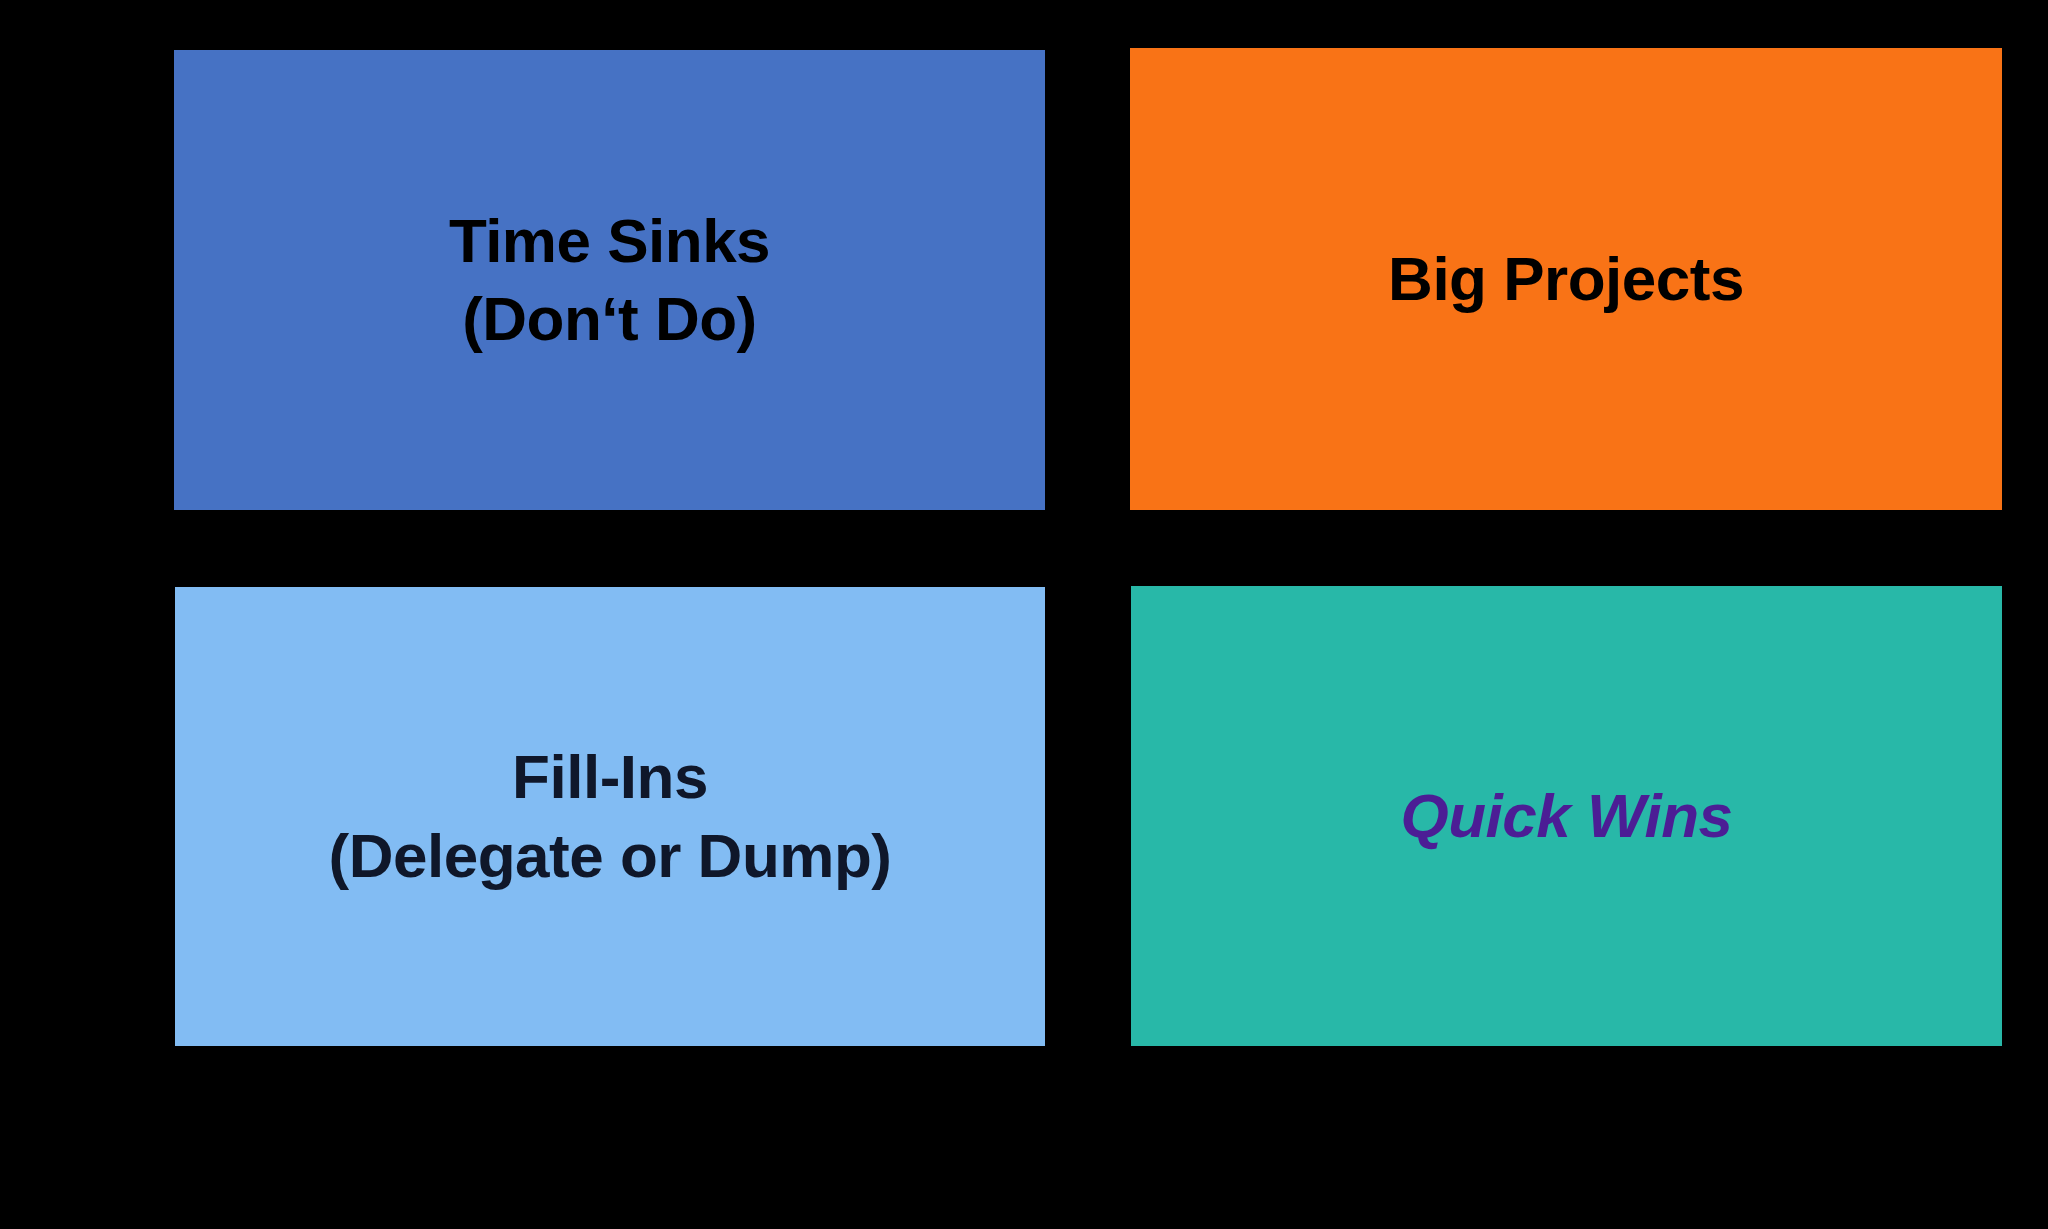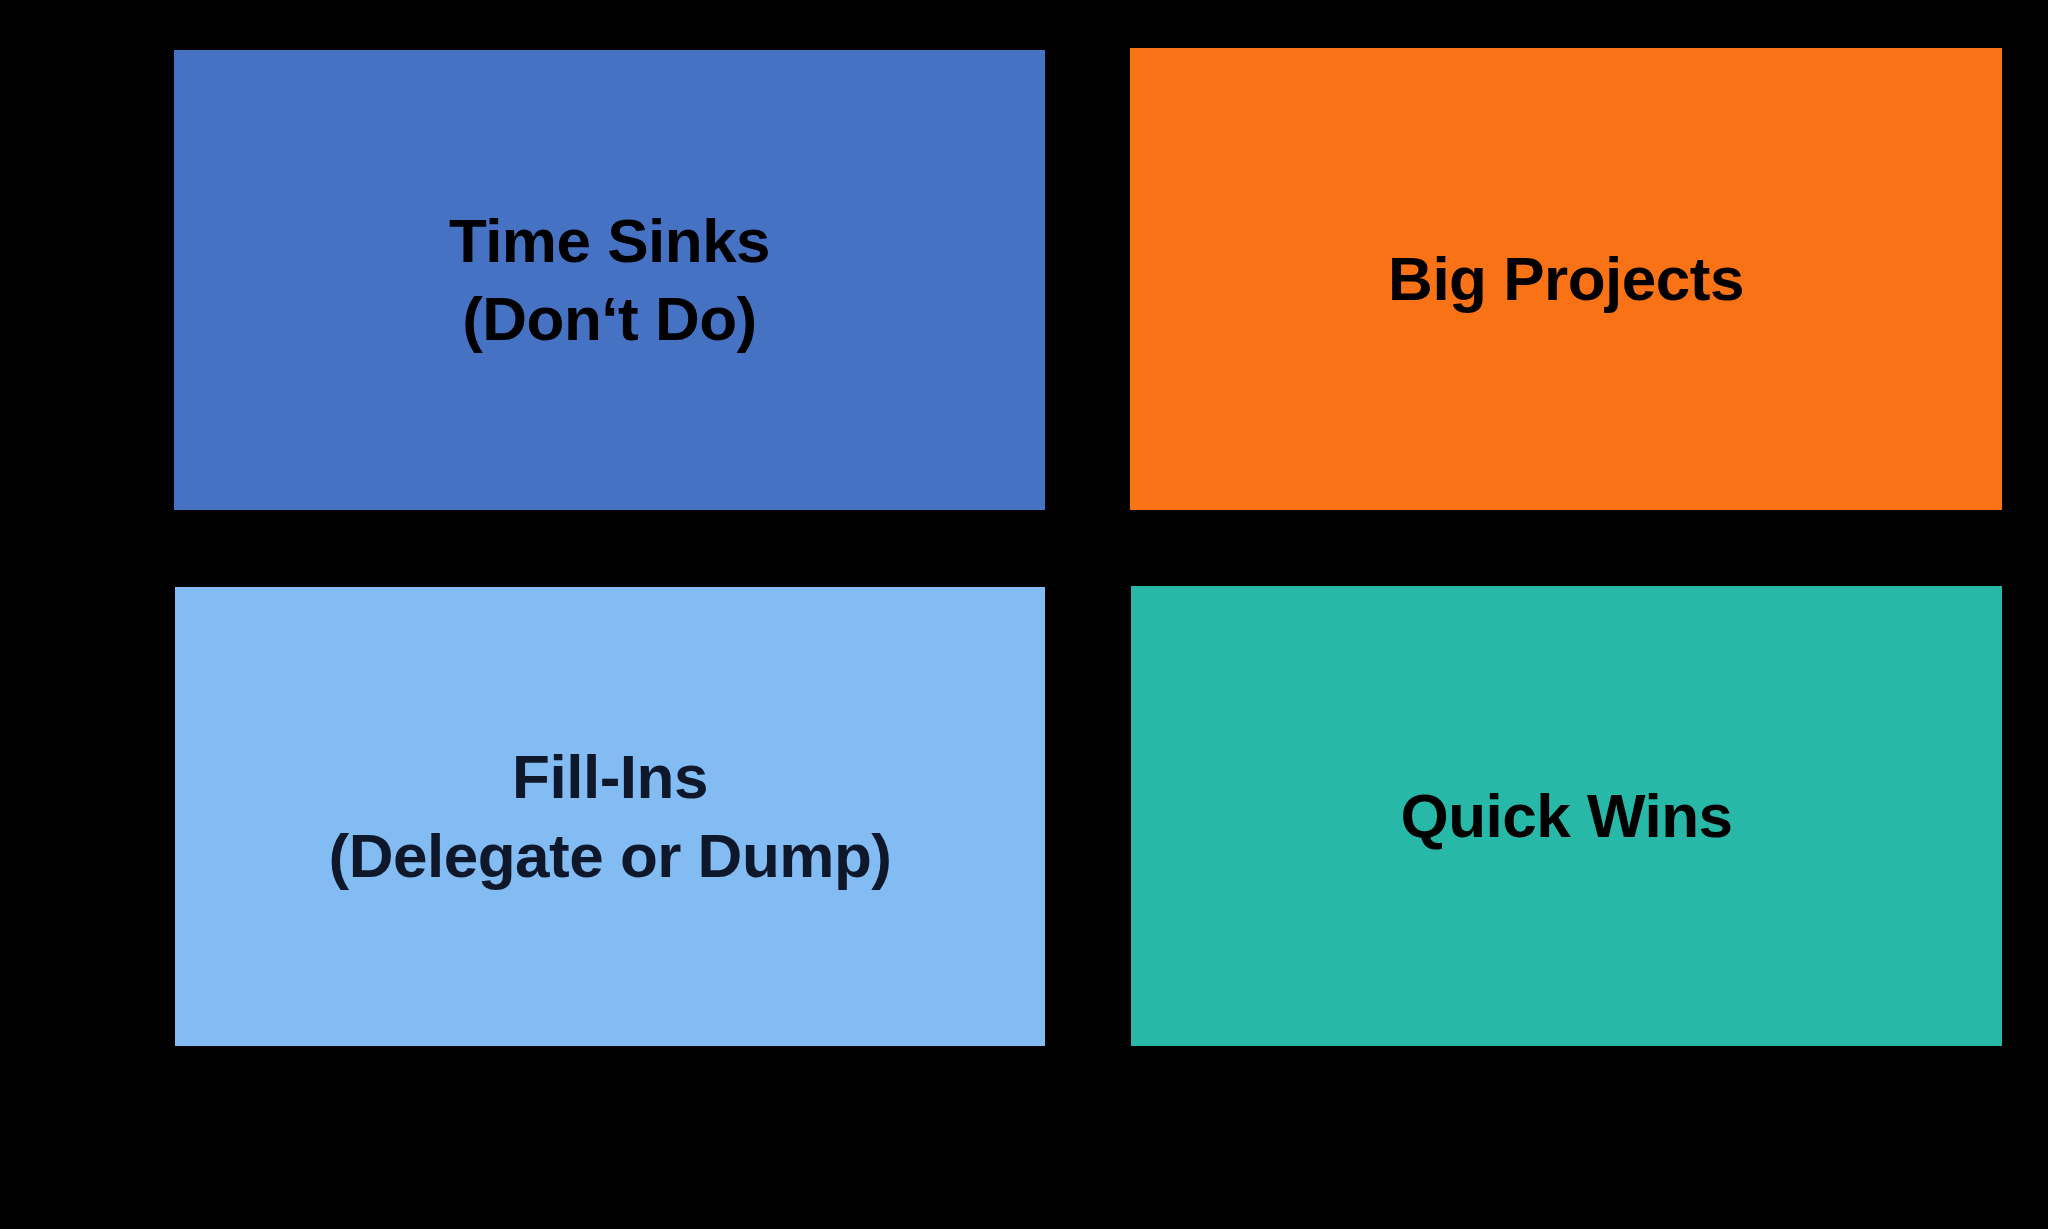--- a/index.html
+++ b/index.html
@@ -79,16 +79,16 @@
   <div class="quadrant" id="quadrant-big-projects" style="background-color: #f97316;">
     <div class="quadrant-label" style="color: rgb(0, 0, 0);">Big Projects</div>
   </div>
 
   <div class="quadrant" id="quadrant-fill-ins" style="background-color: rgb(130, 188, 243);">
     <div class="quadrant-label" style="color: #0f172a;">Fill-Ins
 (Delegate or Dump)</div>
   </div>
 
   <div class="quadrant" id="quadrant-quick-wins" style="background-color: rgb(40, 184, 168);">
-    <div class="quadrant-label" style="color: #000000;">Quick Wins</div>
+    <div class="quadrant-label" style="color: #4c1d95; font-style: italic;">Quick Wins</div>
   </div>
 
 </div>
 
 </body></html>

